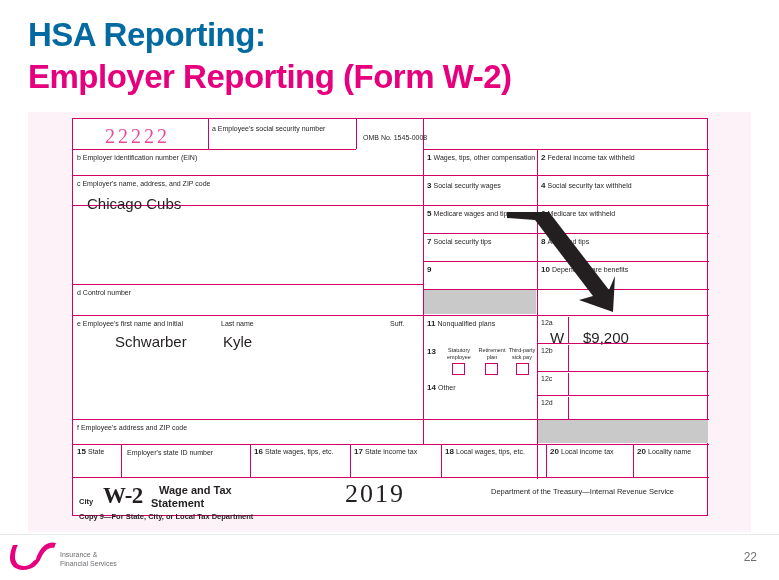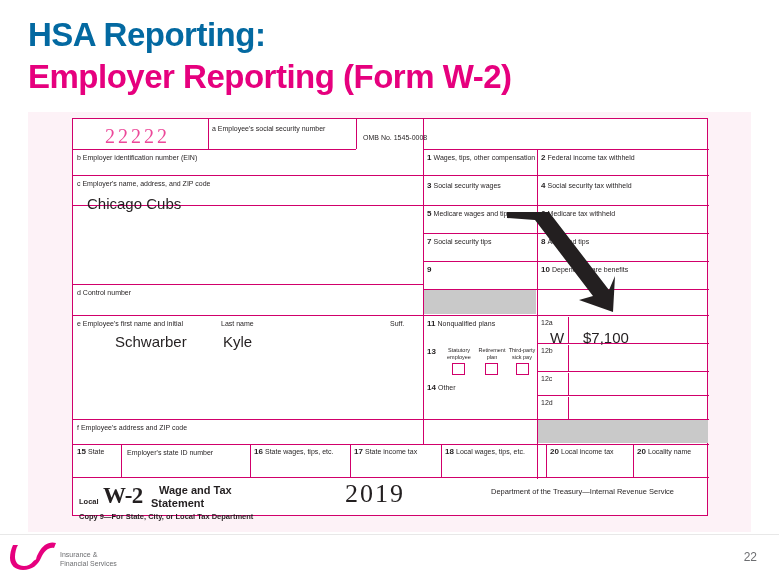--- a/index.html
+++ b/index.html
@@ -297,21 +297,21 @@
     <div class="box13" style="left:412px;top:244px;"></div>
     <div class="box13" style="left:443px;top:244px;"></div>
 
     <div class="cell" style="left:354px;top:264px;">
       <span class="bignum">14</span>
       <span class="lbl">Other</span>
     </div>
 
     <div class="cell lbl" style="left:468px;top:199px;">12a</div>
     <div class="cell val" style="left:477px;top:210px;">W</div>
-    <div class="cell val" style="left:510px;top:210px;">$7,100</div>
+    <div class="cell val" style="left:510px;top:210px;">$9,200</div>
     <div class="cell lbl" style="left:468px;top:227px;">12b</div>
     <div class="cell lbl" style="left:468px;top:255px;">12c</div>
     <div class="cell lbl" style="left:468px;top:279px;">12d</div>
 
     <div class="cell" style="left:4px;top:328px;">
       <span class="bignum">15</span>
       <span class="lbl">State</span>
     </div>
     <div class="cell lbl" style="left:54px;top:329px;">Employer's state ID number</div>
     <div class="cell" style="left:181px;top:328px;">
@@ -328,21 +328,21 @@
     </div>
     <div class="cell" style="left:477px;top:328px;">
       <span class="bignum">20</span>
       <span class="lbl">Local income tax</span>
     </div>
     <div class="cell" style="left:564px;top:328px;">
       <span class="bignum">20</span>
       <span class="lbl">Locality name</span>
     </div>
 
-    <div class="cell formword" style="left:6px;top:378px;">Local</div>
+    <div class="cell formword" style="left:6px;top:378px;">City</div>
     <div class="cell w2big" style="left:30px;top:364px;">W-2</div>
     <div class="cell wagetax" style="left:86px;top:365px;">Wage and Tax</div>
     <div class="cell wagetax" style="left:78px;top:378px;">Statement</div>
     <div class="cell year" style="left:272px;top:360px;">2019</div>
     <div class="cell dept" style="left:418px;top:368px;">Department of the Treasury—Internal Revenue Service</div>
     <div class="cell copy1" style="left:6px;top:393px;">Copy 9—For State, City, or Local Tax Department</div>
   </div>
 
   <svg class="arrow" viewBox="0 0 110 100">
     <path d="M2,0 L44,0 L104,78 L110,64 L108,100 L74,88 L88,84 L30,8 L2,6 Z" fill="#231f20"></path>

